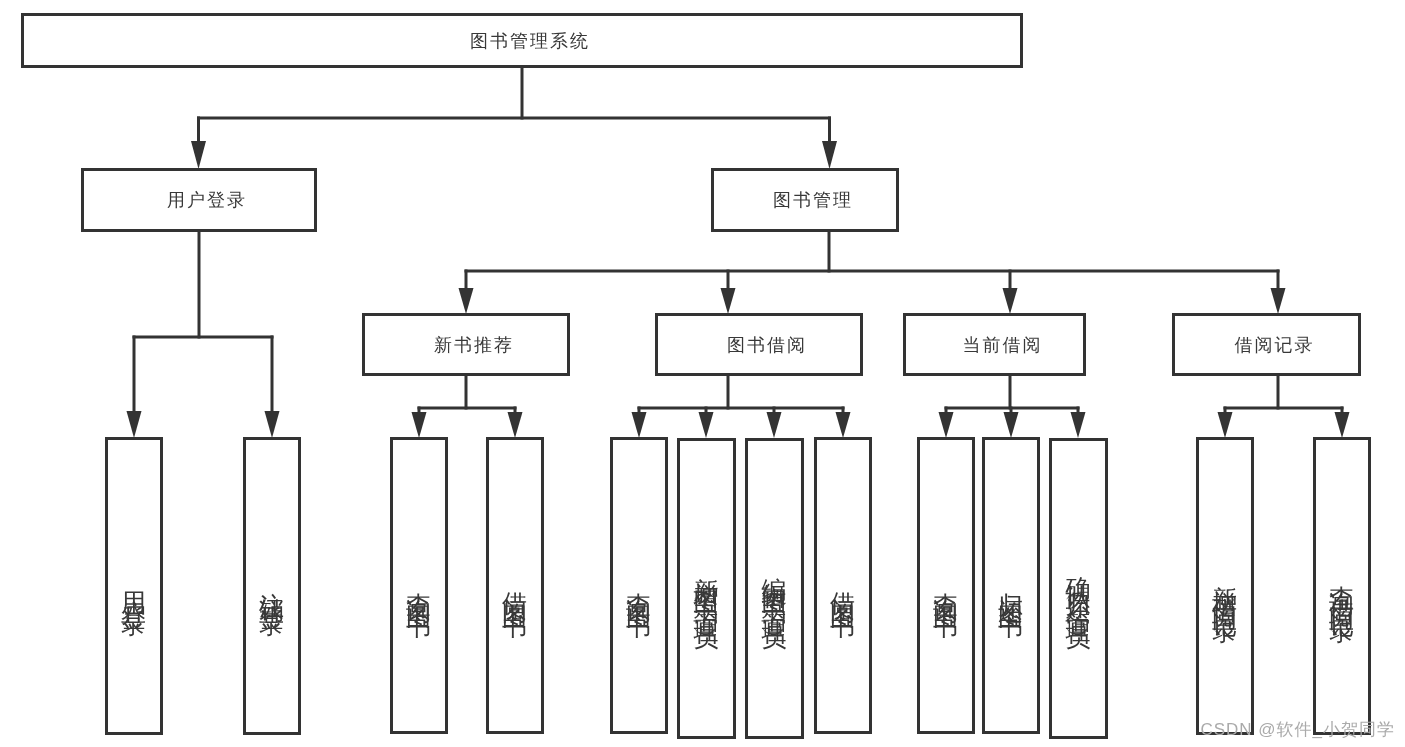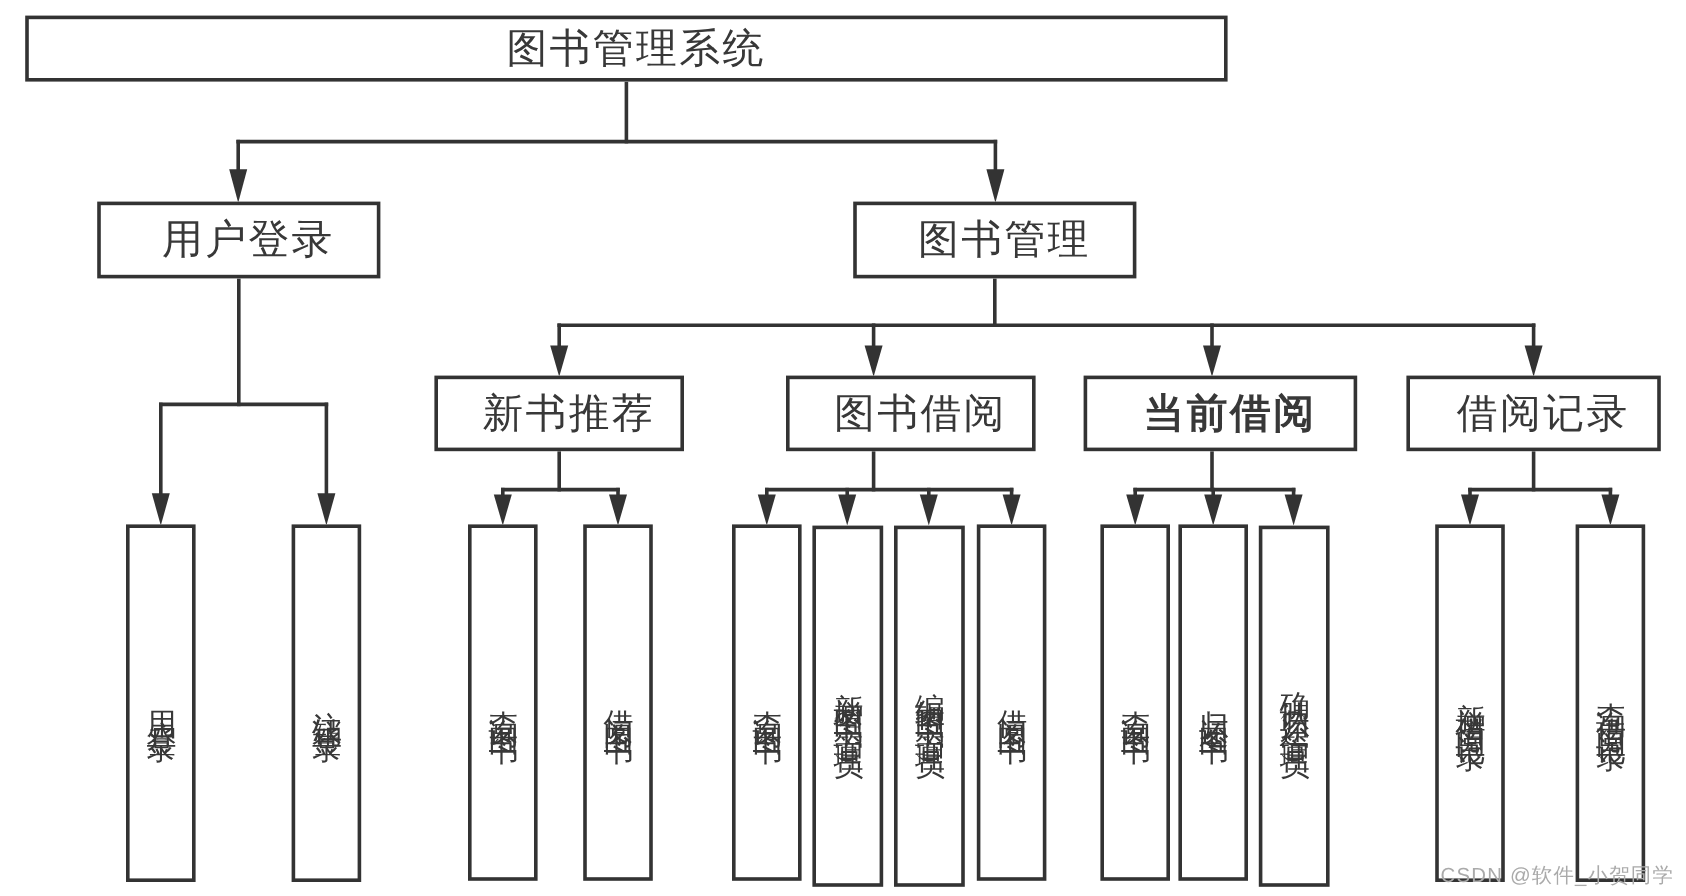--- a/index.html
+++ b/index.html
@@ -21,21 +21,21 @@
     position: absolute;
     box-sizing: border-box;
     background: #ffffff;
     border: 3px solid #333333;
     display: flex;
     align-items: center;
     justify-content: center;
     color: #383838;
   }
   .h-box {
-    font-size: 34px;
+    font-size: 18px;
     letter-spacing: 2px;
     white-space: nowrap;
     padding-left: 16px;
   }
   .v-box {
     writing-mode: vertical-rl;
     text-orientation: mixed;
     font-size: 25px;
     letter-spacing: 7px;
     line-height: 52px;
@@ -128,34 +128,34 @@
     </g>
   </svg>
 
   <div class="box h-box" style="left:21px; top:13px; width:1002px; height:55px;">
     <span>图书管理系统</span>
   </div>
 
   <div class="box h-box" style="left:81px; top:168px; width:236px; height:64px;">
     <span>用户登录</span>
   </div>
-  <div class="box h-box" style="left:711px; top:168px; width:236px; height:64px;text-align:right;">
+  <div class="box h-box" style="left:711px; top:168px; width:188px; height:64px;text-align:right;">
     <span>图书管理</span>
   </div>
 
   <div class="box h-box" style="left:362px; top:313px; width:208px; height:63px;">
     <span>新书推荐</span>
   </div>
   <div class="box h-box" style="left:624px; top:313px; width:208px; height:63px;margin-left:31px;">
     <span>图书借阅</span>
   </div>
-  <div class="box h-box" style="left:903px; top:313px; width:228px; height:63px;font-weight:bold;">
+  <div class="box h-box" style="left:903px; top:313px; width:183px; height:63px;">
     <span>当前借阅</span>
   </div>
-  <div class="box h-box" style="left:1172px; top:313px; width:212px; height:63px;">
+  <div class="box h-box" style="left:1172px; top:313px; width:189px; height:63px;">
     <span>借阅记录</span>
   </div>
 
   <div class="box v-box" style="left:105px; top:437px; width:58px; height:298px;">
     <span>用户登录</span>
   </div>
   <div class="box v-box" style="left:243px; top:437px; width:58px; height:298px;">
     <span>注销登录</span>
   </div>
 

